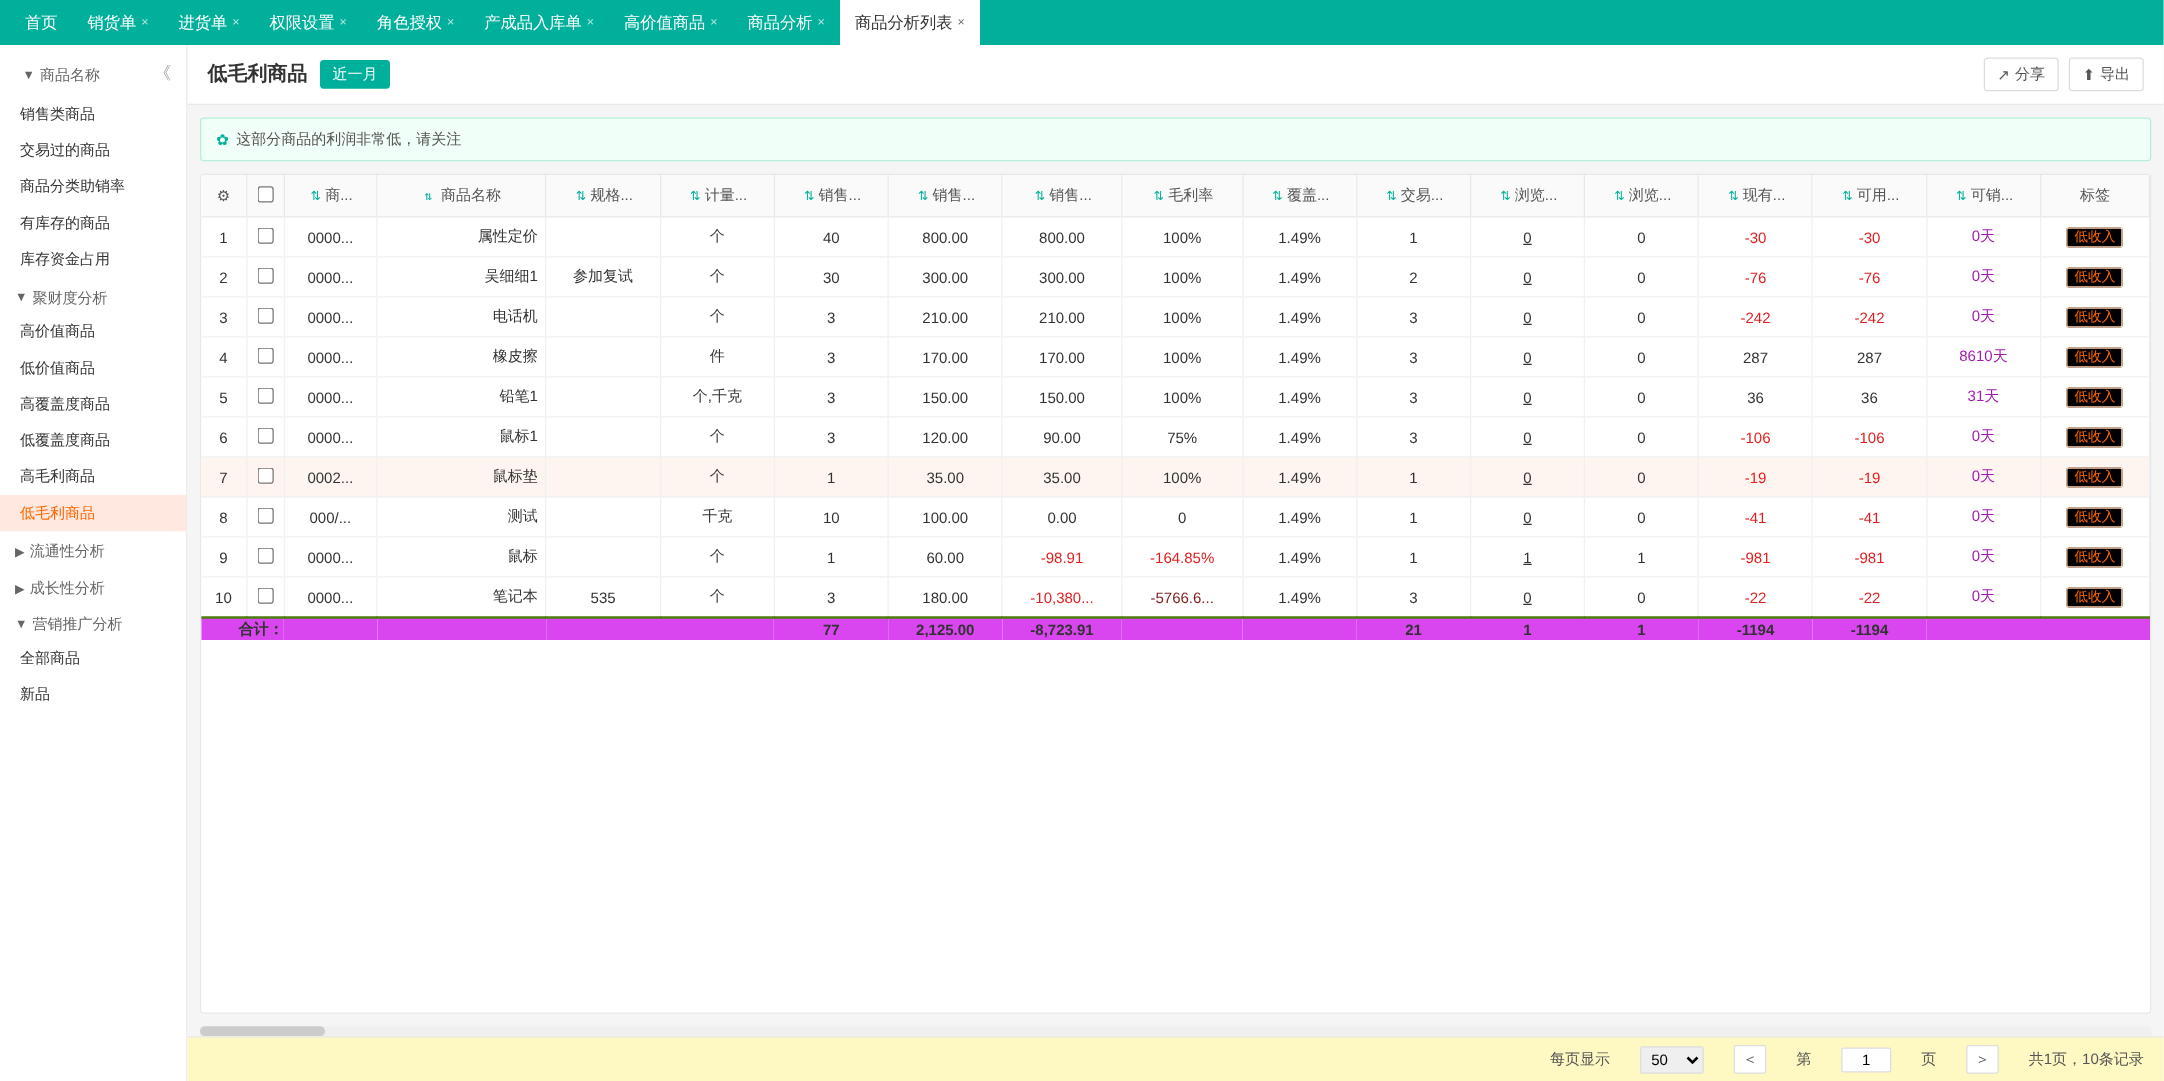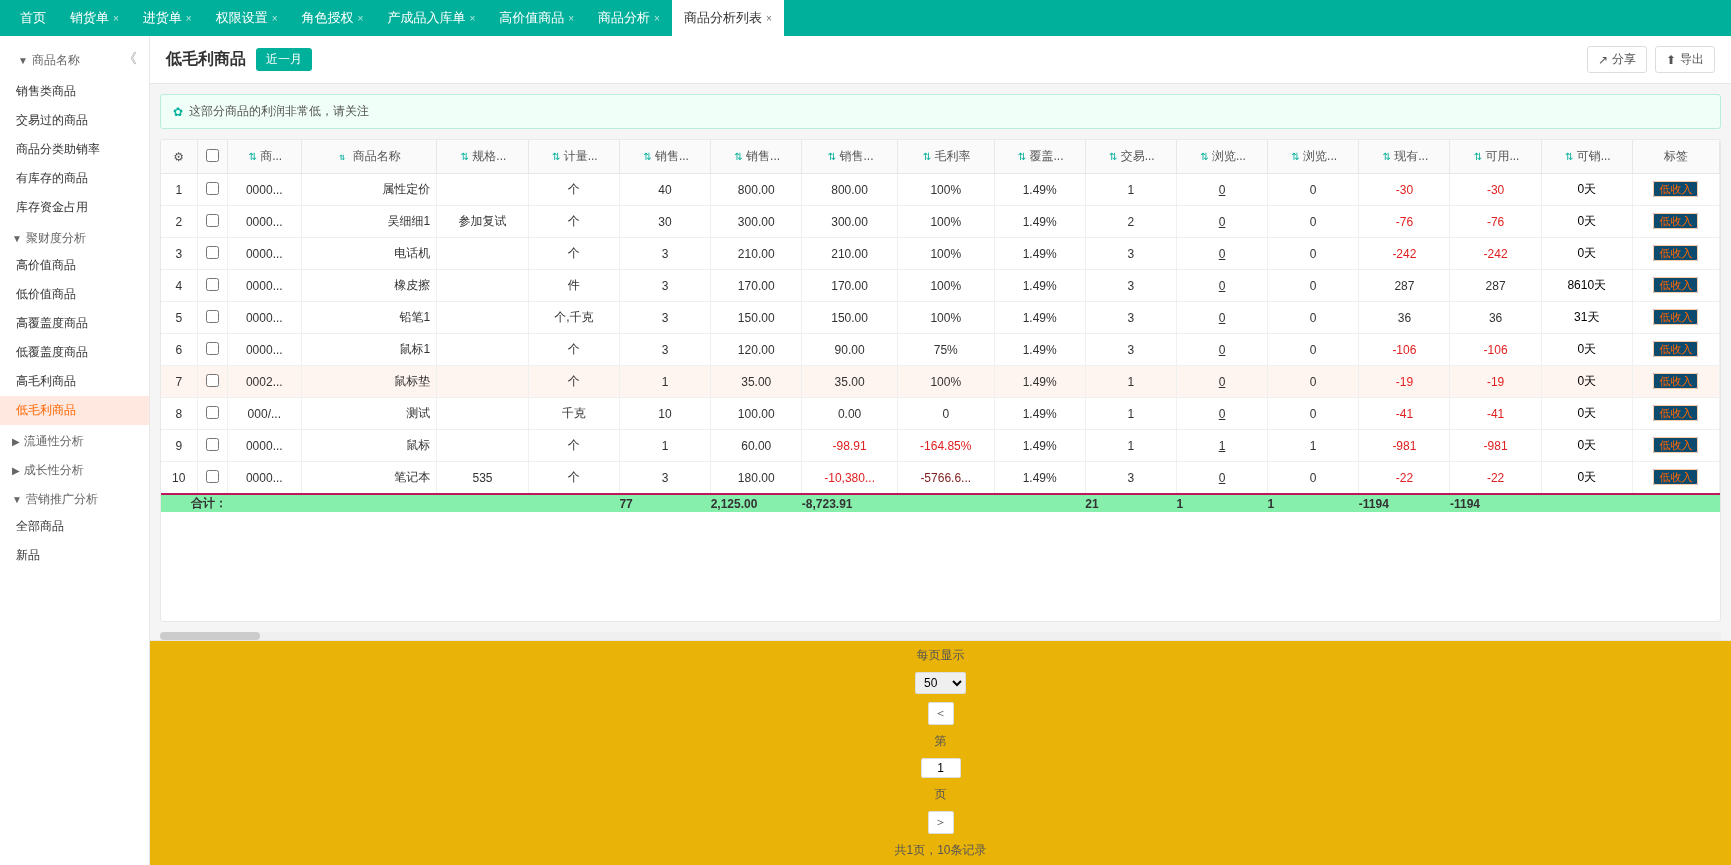--- a/index.html
+++ b/index.html
@@ -173,52 +173,52 @@
     }
     tbody tr.highlighted { background: #fff5f0; }
     tbody td {
       padding: 7px 6px;
       text-align: center;
       border-right: 1px solid #f0f0f0;
       white-space: nowrap;
     }
     tbody td.text-left { text-align: right; }
     .tag-badge {
-      background: #0c4a6e;
+      background: #000000;
       color: #ff6600;
       border: 1px solid #ffccaa;
       padding: 1px 5px;
       border-radius: 2px;
       font-size: 11px;
     }
-    .text-orange { color: #000000; }
+    .text-orange { color: #a21caf; }
     .underline { text-decoration: underline; cursor: pointer; }
     
     
     .total-row {
-      background: #86efac;
-      border-top: 2px solid #be185d;
+      background: #d946ef;
+      border-top: 2px solid #4d7c0f;
     }
     .total-row td {
       font-weight: bold;
       color: #333;
+      text-align: center;
     }
 
     
     .bottom-bar {
-      background: #eab308;
+      background: #fef9c3;
       border-top: 1px solid #e8e8e8;
       padding: 6px 16px;
       display: flex;
       align-items: center;
       justify-content: flex-end;
-      gap: 8px;
+      gap: 24px;
       font-size: 12px;
       color: #555;
-      flex-direction: column;
     }
     .bottom-bar .per-page-select {
       border: 1px solid #ddd;
       padding: 2px 4px;
       border-radius: 2px;
       font-size: 12px;
     }
     .page-nav-btn {
       border: 1px solid #ddd;
       background: #fff;

